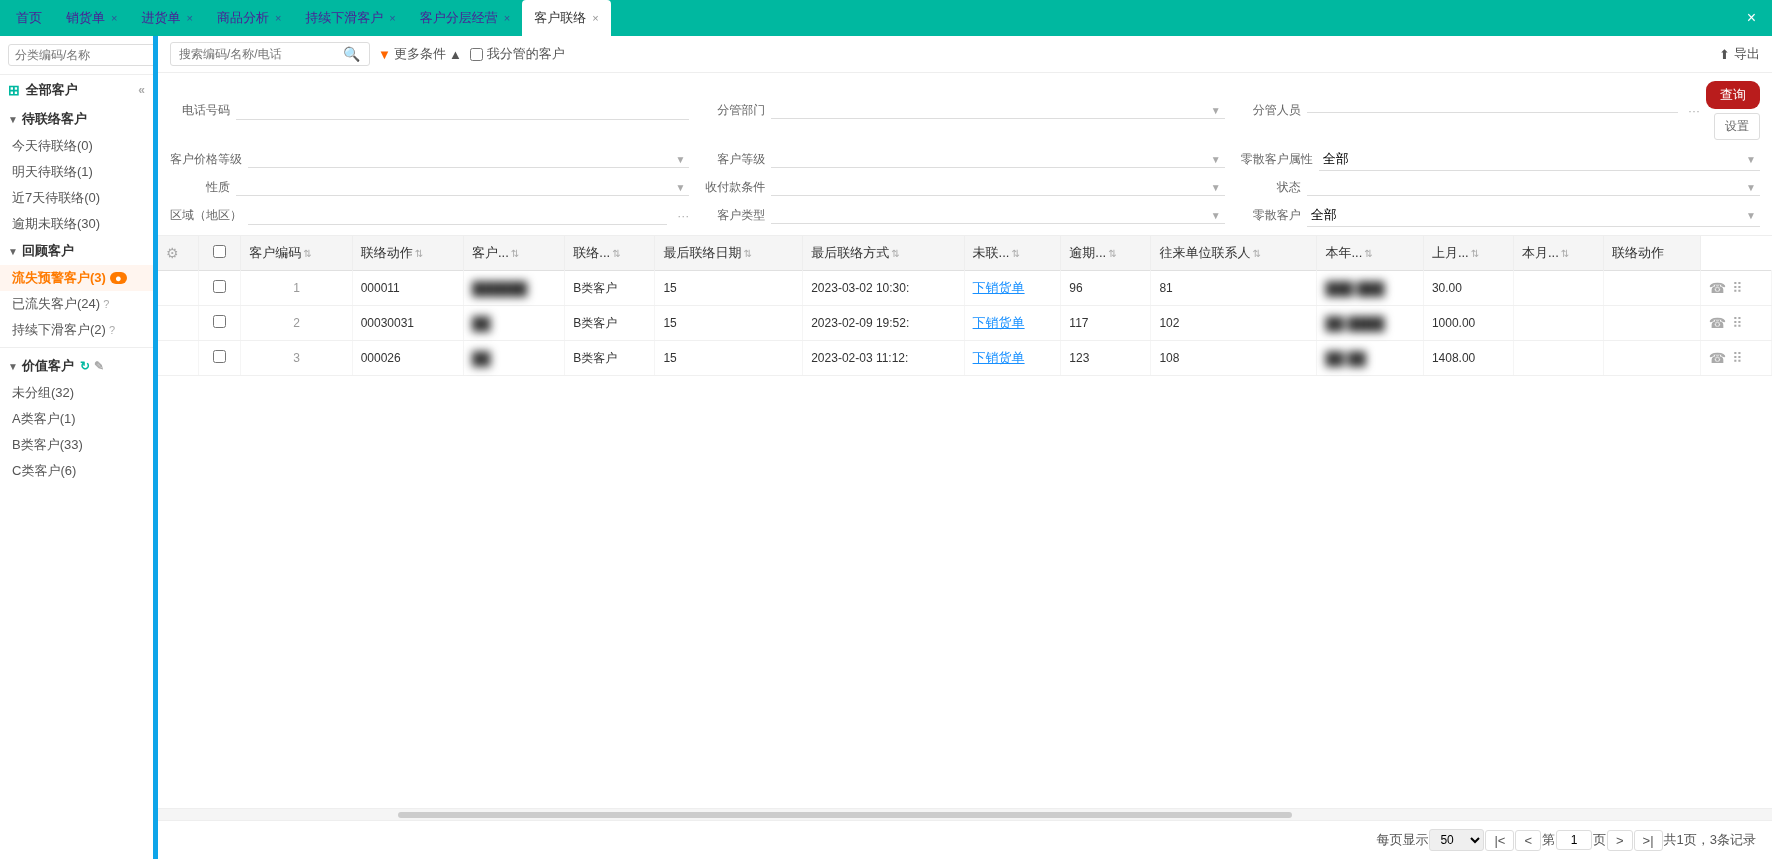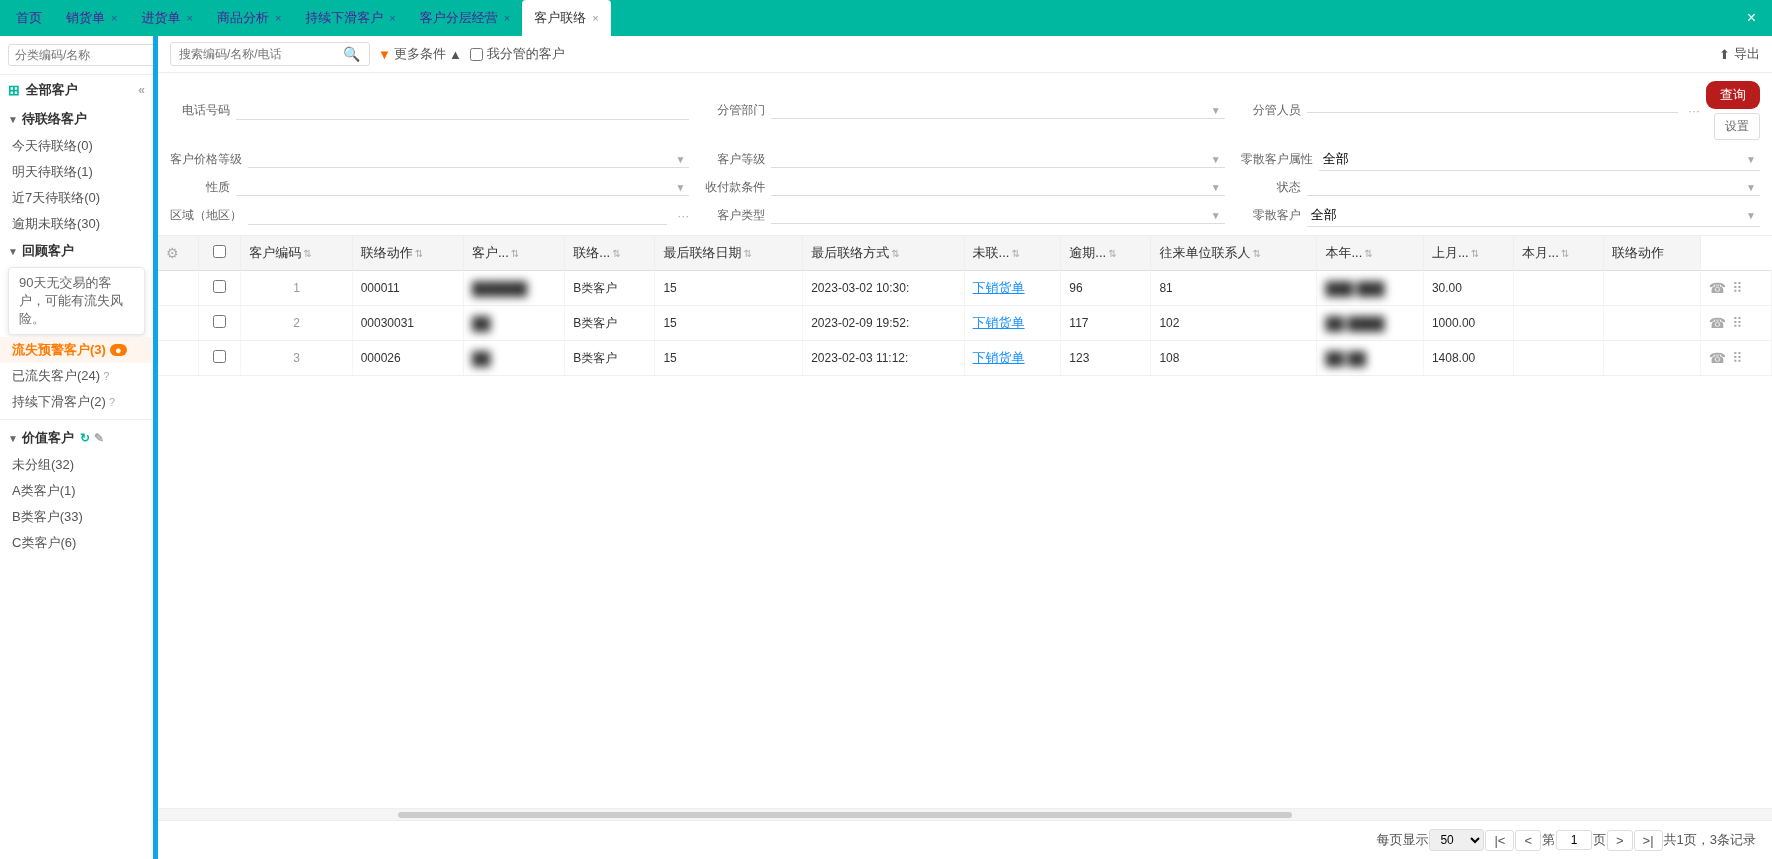--- a/index.html
+++ b/index.html
@@ -413,23 +413,20 @@
     <div class="sidebar-item">
       <span>近7天待联络(0)</span>
     </div>
     <div class="sidebar-item">
       <span>逾期未联络(30)</span>
     </div>
 
     <div class="sidebar-section-title">
       <span class="arrow">▼</span>
       <span>回顾客户</span>
-    </div>
-    <div class="tooltip-box">
-      <span>90天无交易的客户，可能有流失风险。</span>
     </div>
     <div class="sidebar-item active">
       <span>流失预警客户(3)</span>
       <span class="badge">●</span>
     </div>
     <div class="sidebar-item">
       <span>已流失客户(24)</span>
       <span style="font-size:11px;color:#aaa;margin-left:3px;">?</span>
     </div>
     <div class="sidebar-item">

